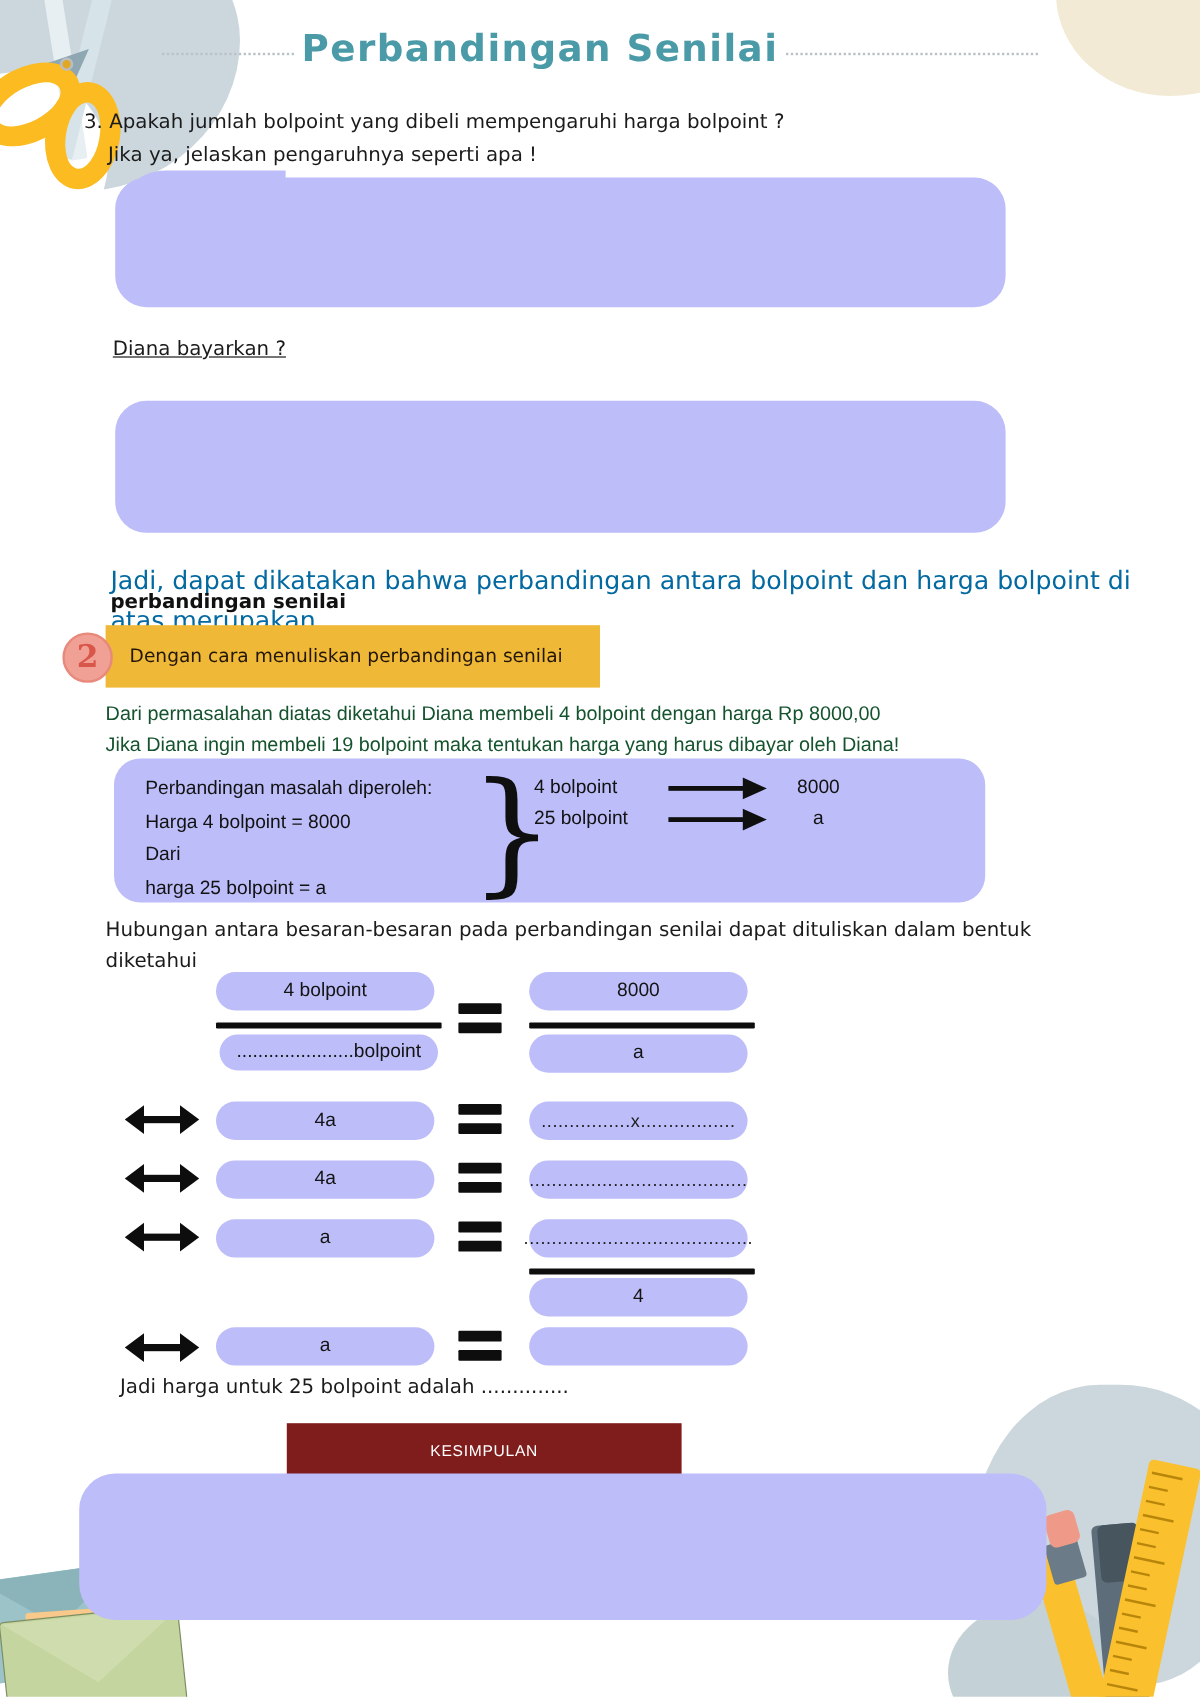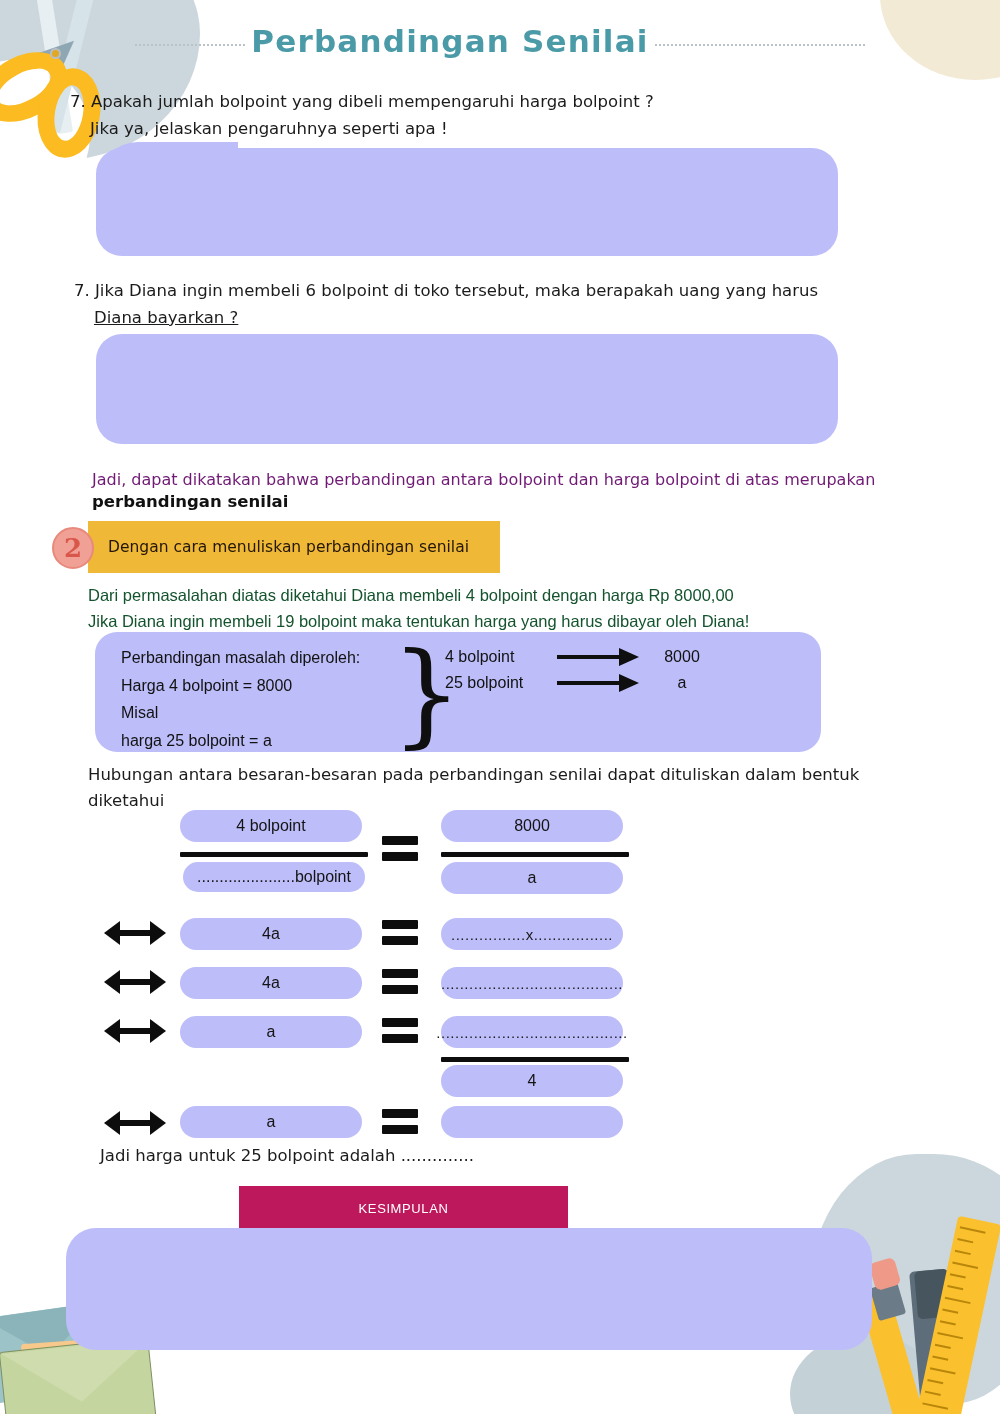--- a/index.html
+++ b/index.html
@@ -160,21 +160,21 @@
 
   .answerbox {
     position: absolute;
     background: #bdbdfa;
     border-radius: 26px;
   }
 
   .note-orange {
     position: absolute; left: 92px; top: 468px; width: 880px;
     font-family: "DejaVu Sans", sans-serif;
-    font-size: 16px; color: #701a75; line-height: 1.55;
+    font-size: 21px; color: #0369a1; line-height: 1.55;
   }
   .note-bold {
     position: absolute; left: 92px; top: 492px;
     font-family: "DejaVu Sans", sans-serif;
     font-size: 16.5px; color: #111; font-weight: bold;
   }
 
   .badge2 {
     position: absolute; left: 52px; top: 527px;
     width: 42px; height: 42px; border-radius: 50%;
@@ -280,21 +280,21 @@
 
   .jadi-line {
     position: absolute; left: 100px; top: 1146px;
     font-family: "DejaVu Sans", sans-serif;
     font-size: 16.5px; color: #1b1b1b;
   }
 
   .kesimpulan {
     position: absolute; left: 239px; top: 1186px;
     width: 329px; height: 44px;
-    background: #be185d; color: #ffffff;
+    background: #7f1d1d; color: #ffffff;
     display: flex; align-items: center; justify-content: center;
     font-family: "Liberation Sans", sans-serif;
     font-size: 13px; letter-spacing: 0.6px;
   }
 
   .big-answer {
     position: absolute; left: 66px; top: 1228px;
     width: 806px; height: 122px;
     background: #bdbdfa; border-radius: 30px;
   }
@@ -348,27 +348,26 @@
 
 <div class="page">
 
   <div class="title-row">
     <div class="title-dots l"></div>
     <div class="title-text">Perbandingan Senilai</div>
     <div class="title-dots r"></div>
   </div>
 
   <div class="q-text" style="left:70px; top:89px;">
-    <div>7. Apakah jumlah bolpoint yang dibeli mempengaruhi harga bolpoint ?</div>
+    <div>3. Apakah jumlah bolpoint yang dibeli mempengaruhi harga bolpoint ?</div>
     <div style="padding-left:20px;">Jika ya, jelaskan pengaruhnya seperti apa !</div>
   </div>
   <div class="answerbox" style="left:96px; top:148px; width:742px; height:108px;"></div>
 
   <div class="q-text" style="left:74px; top:278px;">
-    <div>7. Jika Diana ingin membeli 6 bolpoint di toko tersebut, maka berapakah uang yang harus</div>
     <div style="padding-left:20px;text-decoration:underline;">Diana bayarkan ?</div>
   </div>
   <div class="answerbox" style="left:96px; top:334px; width:742px; height:110px;"></div>
 
   <div class="note-orange">Jadi, dapat dikatakan bahwa perbandingan antara bolpoint dan harga bolpoint di atas merupakan</div>
   <div class="note-bold">perbandingan senilai</div>
 
   <div class="banner-orange">
     <span>Dengan cara menuliskan perbandingan senilai</span>
   </div>
@@ -376,21 +375,21 @@
 
   <div class="lead-text">
     <div>Dari permasalahan diatas diketahui Diana membeli 4 bolpoint dengan harga Rp 8000,00</div>
     <div>Jika Diana ingin membeli 19 bolpoint maka tentukan harga yang harus dibayar oleh Diana!</div>
   </div>
 
   <div class="purple-panel">
     <div class="panel-left">
       <div>Perbandingan masalah diperoleh:</div>
       <div>Harga 4 bolpoint = 8000</div>
-      <div>Misal</div>
+      <div>Dari</div>
       <div>harga 25 bolpoint = a</div>
     </div>
     <div class="brace">}</div>
     <div class="panel-right">
       <div class="maprow">
         <div class="lbl">4 bolpoint</div>
         <div class="arrow-r"></div>
         <div class="val">8000</div>
       </div>
       <div class="maprow">

